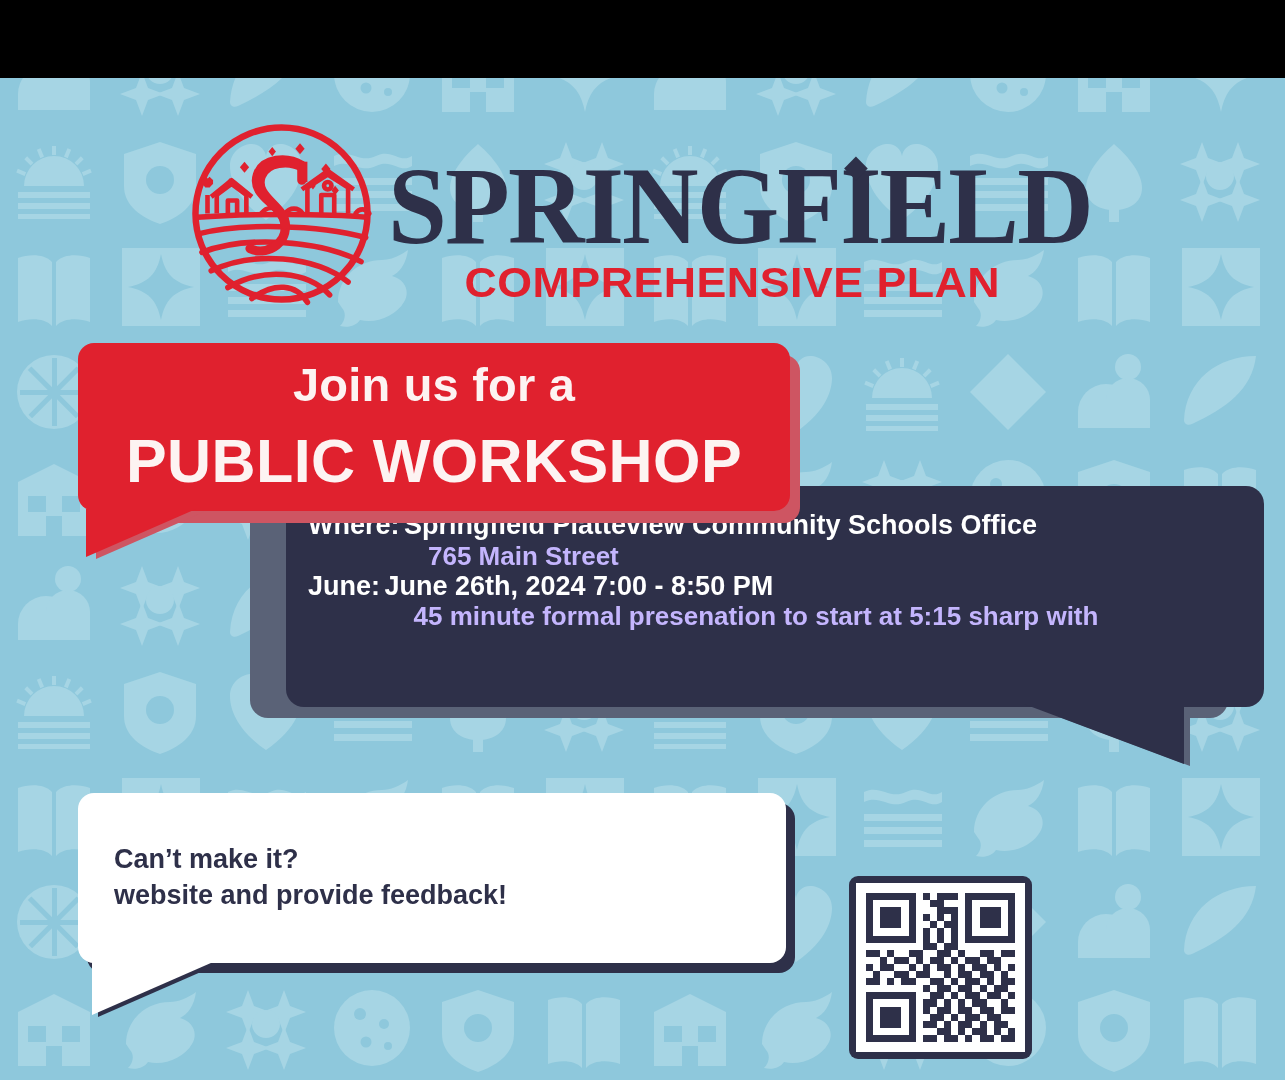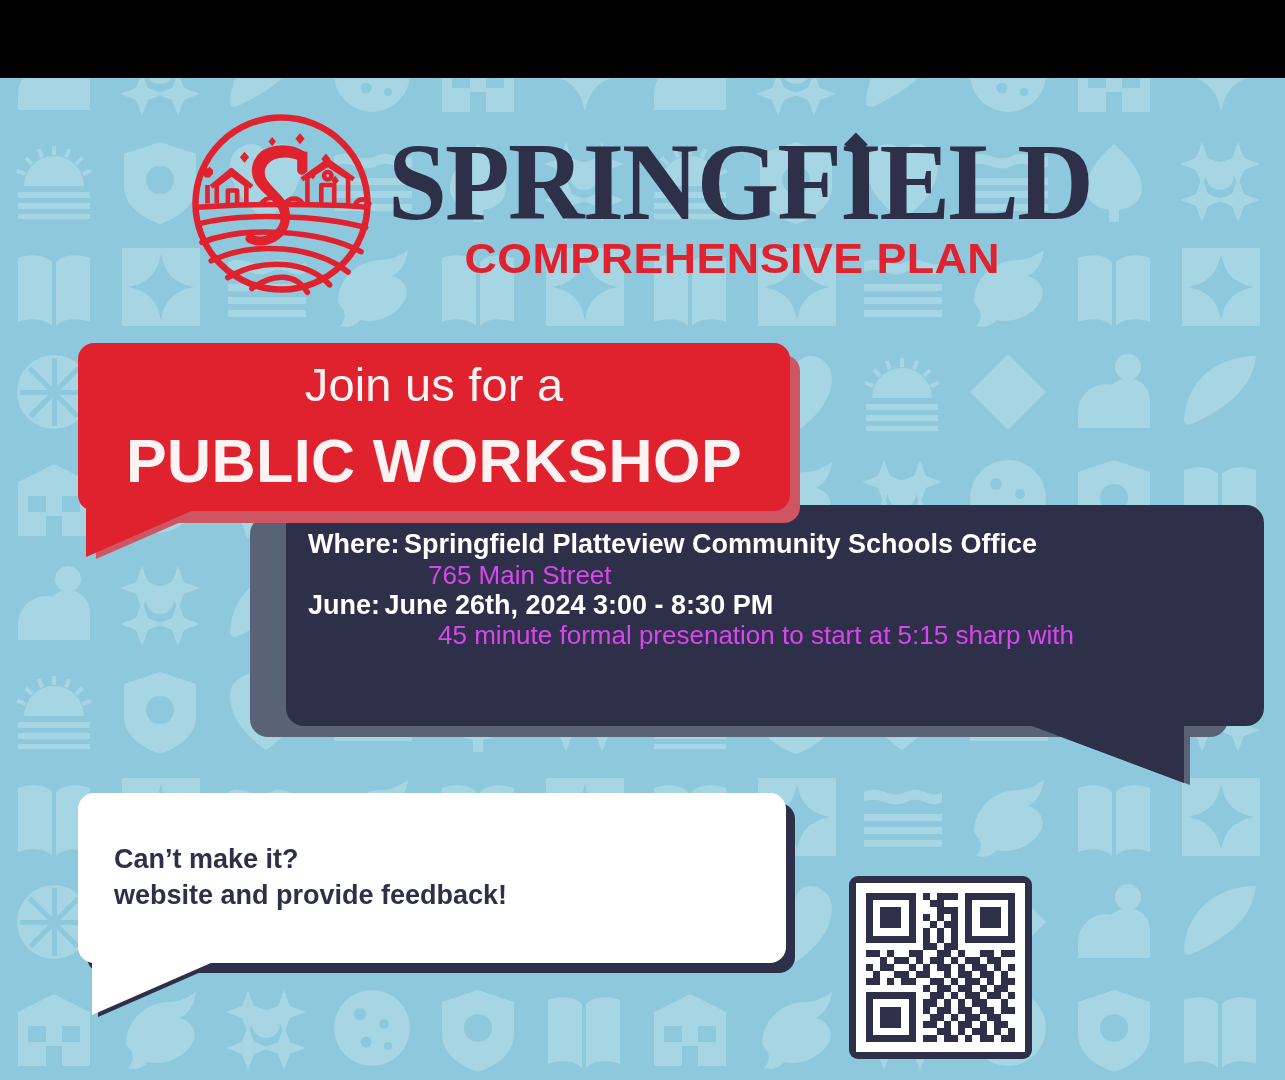--- a/index.html
+++ b/index.html
@@ -38,21 +38,21 @@
     position:absolute; inset:0;
     width:100%; height:100%;
     z-index:1;
   }
 
   
   #logo-block {
     position:absolute; left:0; top:18px;
     width:1285px; height:210px;
     z-index:10;
-    display:flex; align-items:center; justify-content:center;
+    display:flex; align-items:flex-end; justify-content:center;
   }
   #logo-mark { width:185px; height:185px; flex:0 0 auto; margin-top:4px; }
   #logo-words { margin-left:14px; margin-top:6px; }
   #wordmark-svg { display:block; height:116px; }
   #subtitle-svg { display:block; height:44px; margin-top:-4px; }
 
   
 
   
   #red-bubble-wrap { position:absolute; left:78px; top:265px; z-index:30; }
@@ -76,30 +76,30 @@
     align-items:center; justify-content:center;
     color:#FDF3F2;
   }
   .red-tail {
     position:absolute; left:8px; top:166px;
     width:0; height:0;
     border-top:48px solid #E0212E;
     border-right:110px solid transparent;
   }
   #red-line1 {
-    font-size:47px; font-weight:400; letter-spacing:0.2px;
+    font-size:47px; font-weight:700; letter-spacing:0.2px;
     line-height:1.02;
   }
   #red-line2 {
     font-size:61px; font-weight:800; letter-spacing:0.4px;
     line-height:1.05; margin-top:20px;
   }
 
   
-  #navy-bubble-wrap { position:absolute; left:240px; top:427px; z-index:28;padding-left:46px; }
+  #navy-bubble-wrap { position:absolute; left:240px; top:408px; z-index:28;padding-left:46px; }
   .navy-shadow {
     position:absolute; left:10px; top:11px;
     width:978px; height:221px;
     background:#5A6277; border-radius:18px;
   }
   .navy-shadow-tail {
     position:absolute; left:790px; top:220px;
     width:0; height:0;
     border-top:60px solid #5A6277;
     border-left:160px solid transparent;
@@ -114,21 +114,21 @@
   .navy-tail {
     position:absolute; left:784px; top:218px;
     width:0; height:0;
     border-top:60px solid #2E3049;
     border-left:160px solid transparent;
   }
   .info-row { line-height:1.13; white-space:nowrap; }
   .info-label { font-weight:700; font-size:27px; }
   .info-value { font-weight:700; font-size:27px; }
   .info-sub {
-    font-weight:400; font-size:26px; color:#d946ef;
+    font-weight:700; font-size:26px; color:#c4b5fd;
     text-align:center; line-height:1.17; padding-right:26px;
   }
   .info-sub.indent-left { text-align:left; padding-left:120px; }
 
   
   #white-bubble-wrap { position:absolute; left:78px; top:715px; z-index:26; }
   .white-shadow {
     position:absolute; left:9px; top:10px;
     width:708px; height:170px;
     background:#2E3049; border-radius:16px;
@@ -413,21 +413,21 @@
       <div class="navy-shadow-tail"></div>
 
       <div class="navy-body">
         <div class="info-row">
           <span class="info-label">Where:</span>
           <span class="info-value">Springfield Platteview Community Schools Office</span>
         </div>
         <div class="info-sub indent-left">765 Main Street</div>
         <div class="info-row">
           <span class="info-label">June:</span>
-          <span class="info-value">June 26th, 2024 3:00 - 8:30 PM</span>
+          <span class="info-value">June 26th, 2024 7:00 - 8:50 PM</span>
         </div>
         <div class="info-sub">45 minute formal presenation to start at 5:15 sharp with</div>
       </div>
       <div class="navy-tail"></div>
     </div>
 
     <div id="red-bubble-wrap">
       <div class="red-shadow"></div>
       <div class="red-shadow-tail"></div>
 

